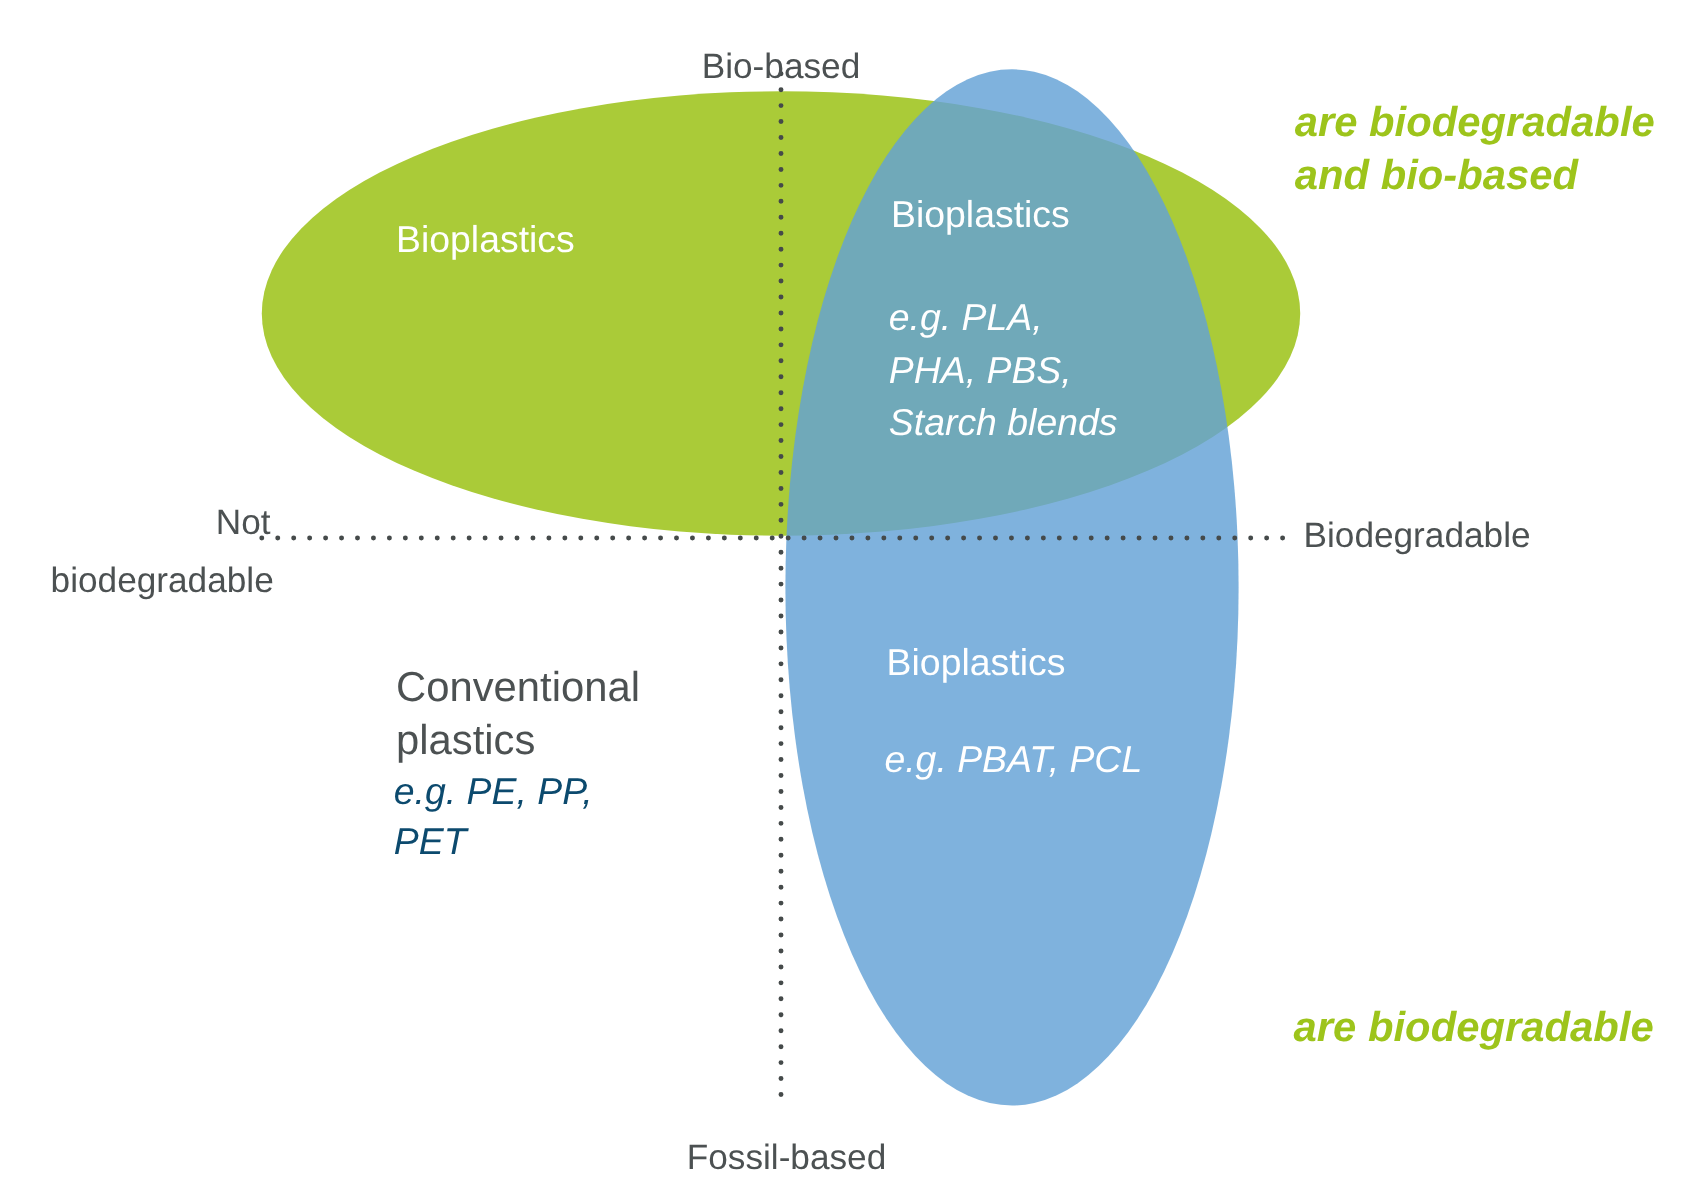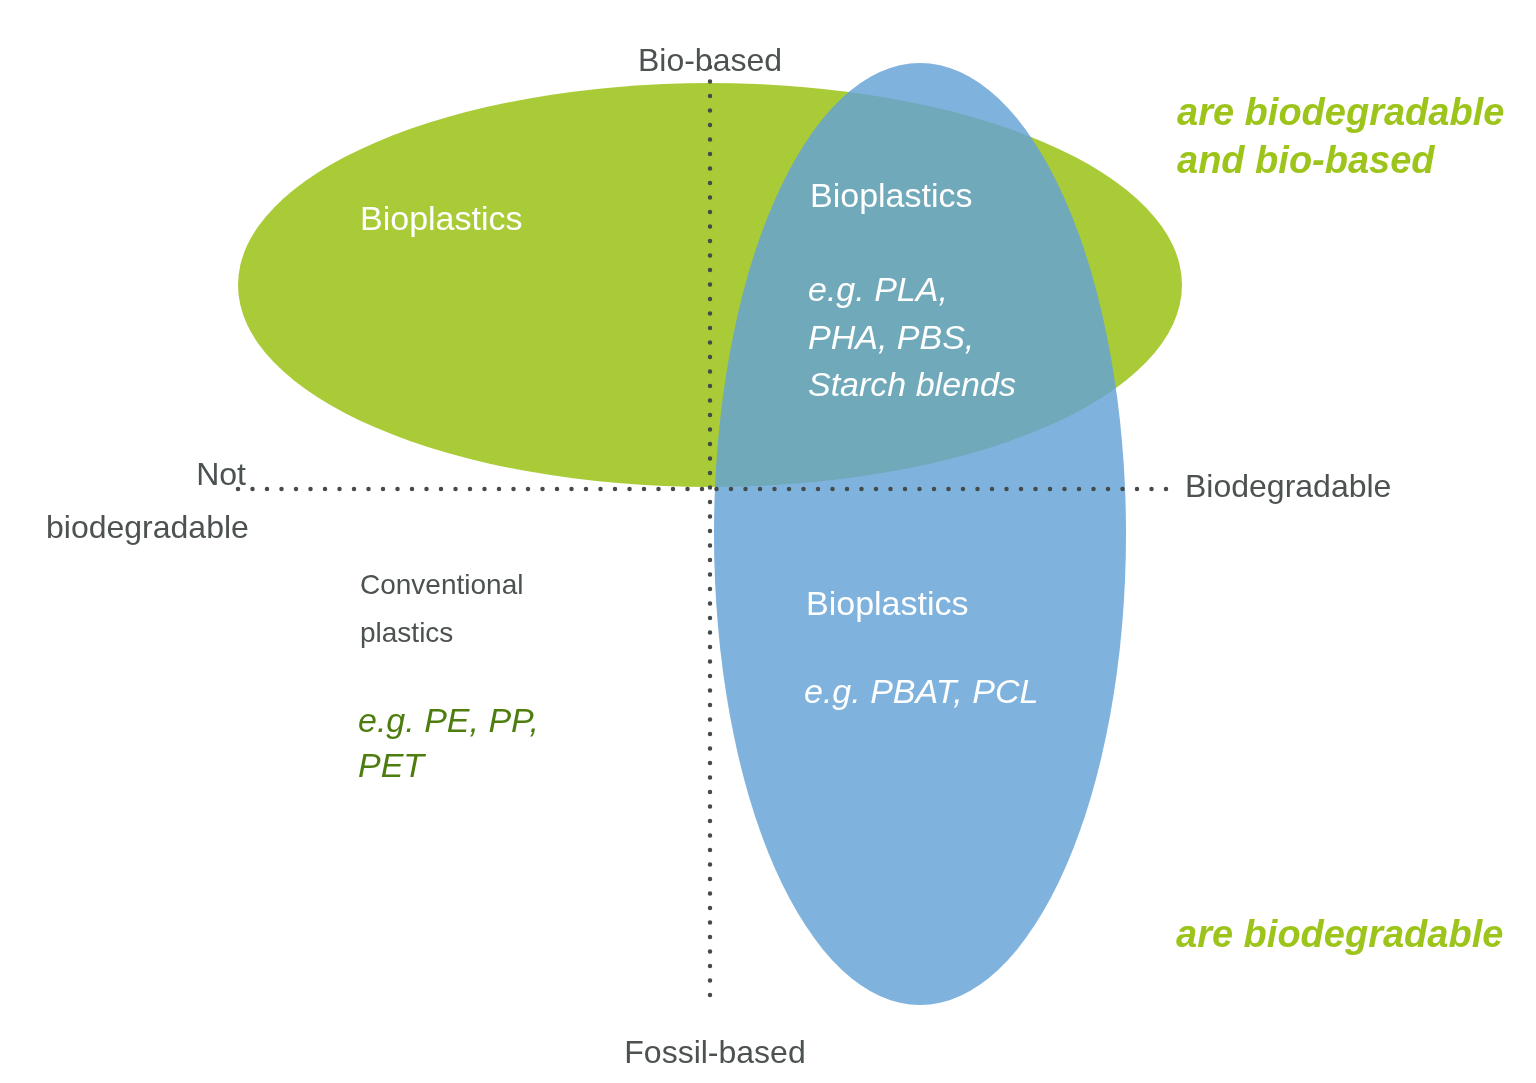--- a/index.html
+++ b/index.html
@@ -9,22 +9,22 @@
   }
   .abs { position:absolute; white-space:nowrap; }
   .ellipse { position:absolute; border-radius:50%; }
   .green-ellipse { left:238px; top:83px; width:944px; height:404px; background:#aacb38; }
   .blue-ellipse  { left:714px; top:63px; width:412px; height:942px; background:rgba(99,161,214,0.82); }
   .axes-svg { position:absolute; left:0; top:0; }
   .axis-label { font-size:32px; color:#4c5152; line-height:38px; }
   .axis-label-left { left:46px; top:448px; width:200px; text-align:right; line-height:53px; white-space:normal; }
   .region-title { font-size:34px; color:#ffffff; line-height:40px; }
   .region-ex { font-size:34px; font-style:italic; color:#ffffff; }
-  .dark-title { font-size:28px; color:#4c5152; line-height:48px; }
-  .dark-ex { font-size:34px; font-style:italic; color:#4d7c0f; line-height:45px; }
+  .dark-title { font-size:38px; color:#4c5152; line-height:48px;margin-top:40px; }
+  .dark-ex { font-size:34px; font-style:italic; color:#0c4a6e; line-height:45px; }
   .callout { font-size:38px; font-weight:700; font-style:italic; color:#9dc41b; line-height:48px; }
   .center-x { transform:translateX(-50%); }
 </style>
 </head>
 <body>
 
 <div class="canvas">
 
   <div class="ellipse green-ellipse"></div>
   <div class="ellipse blue-ellipse"></div>

